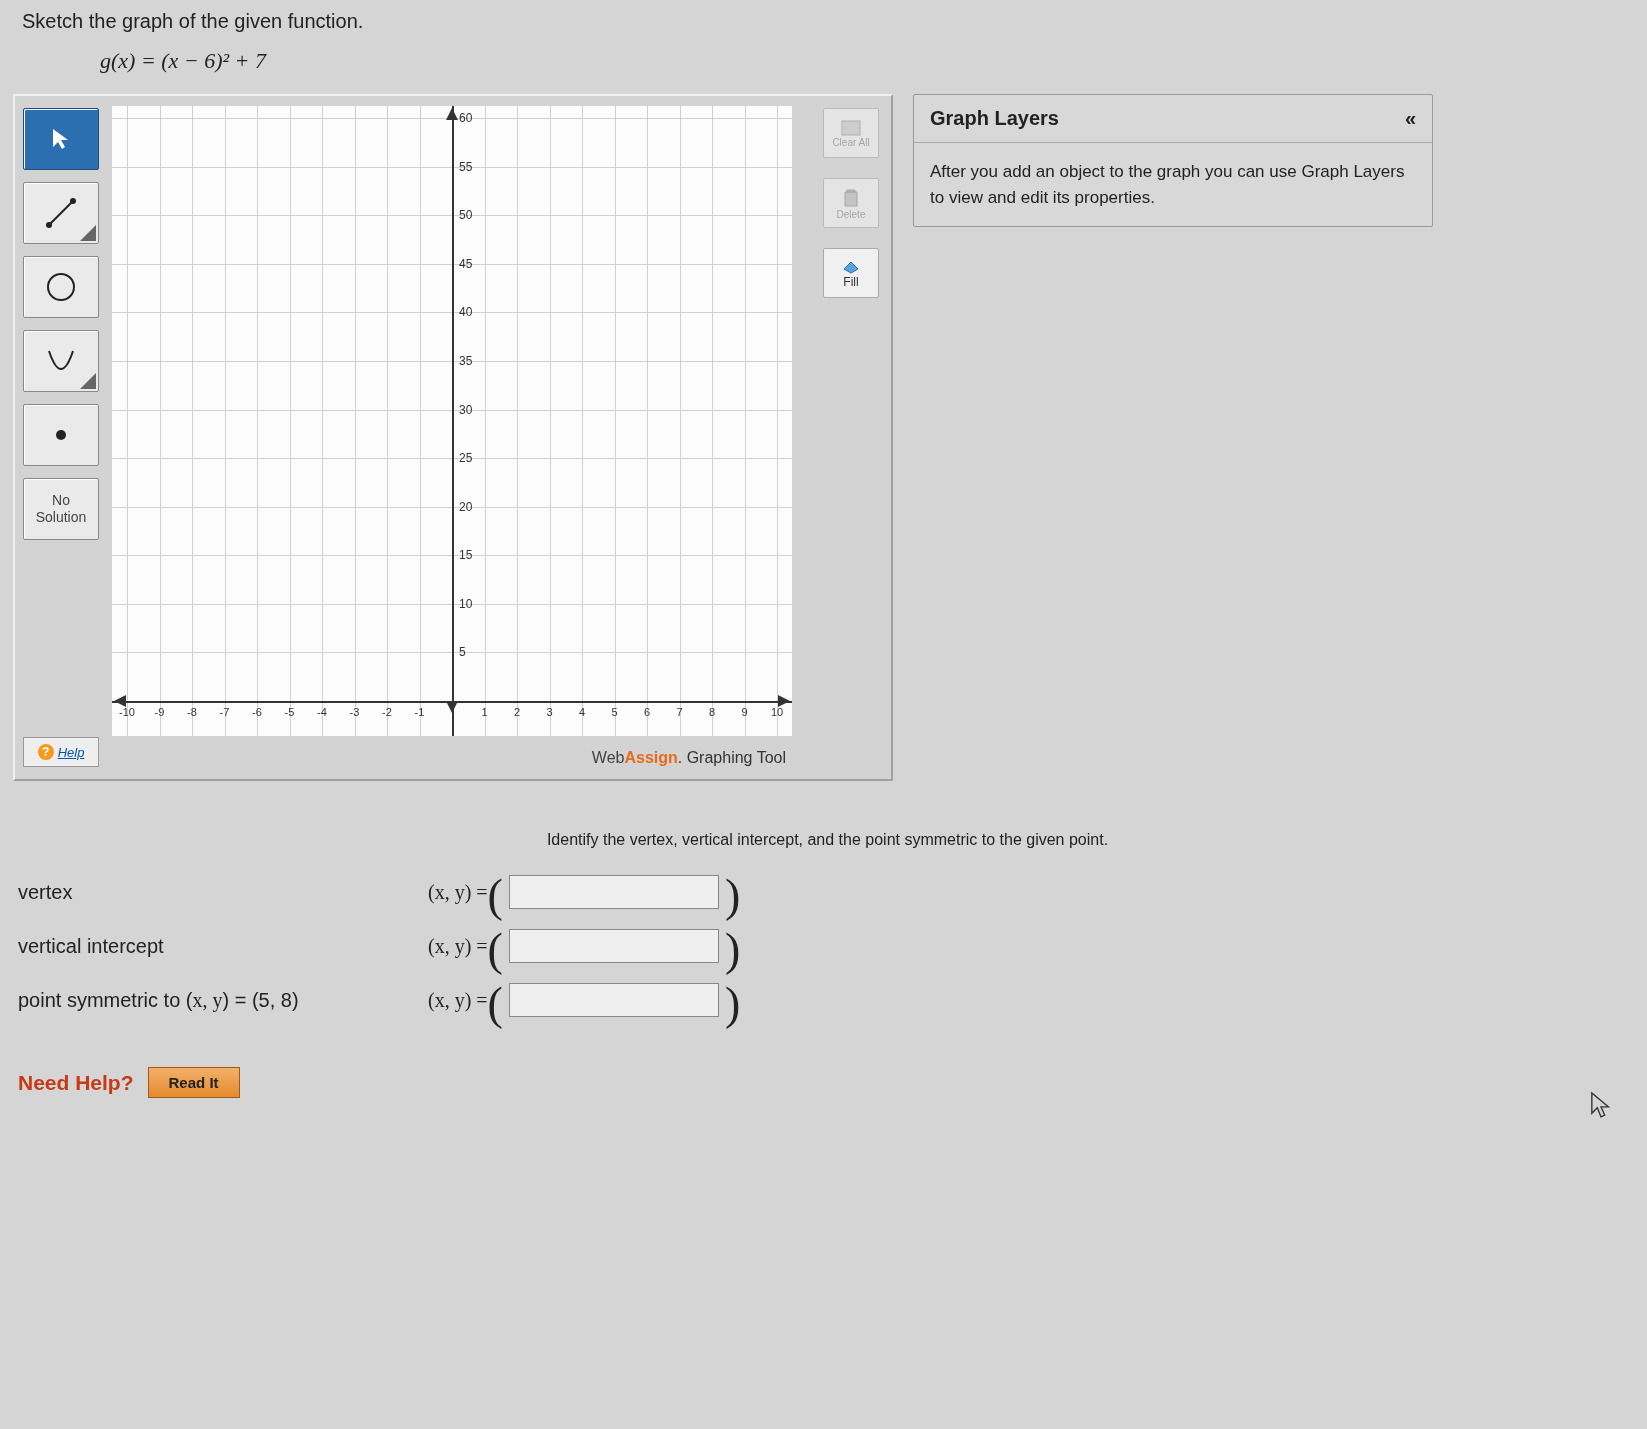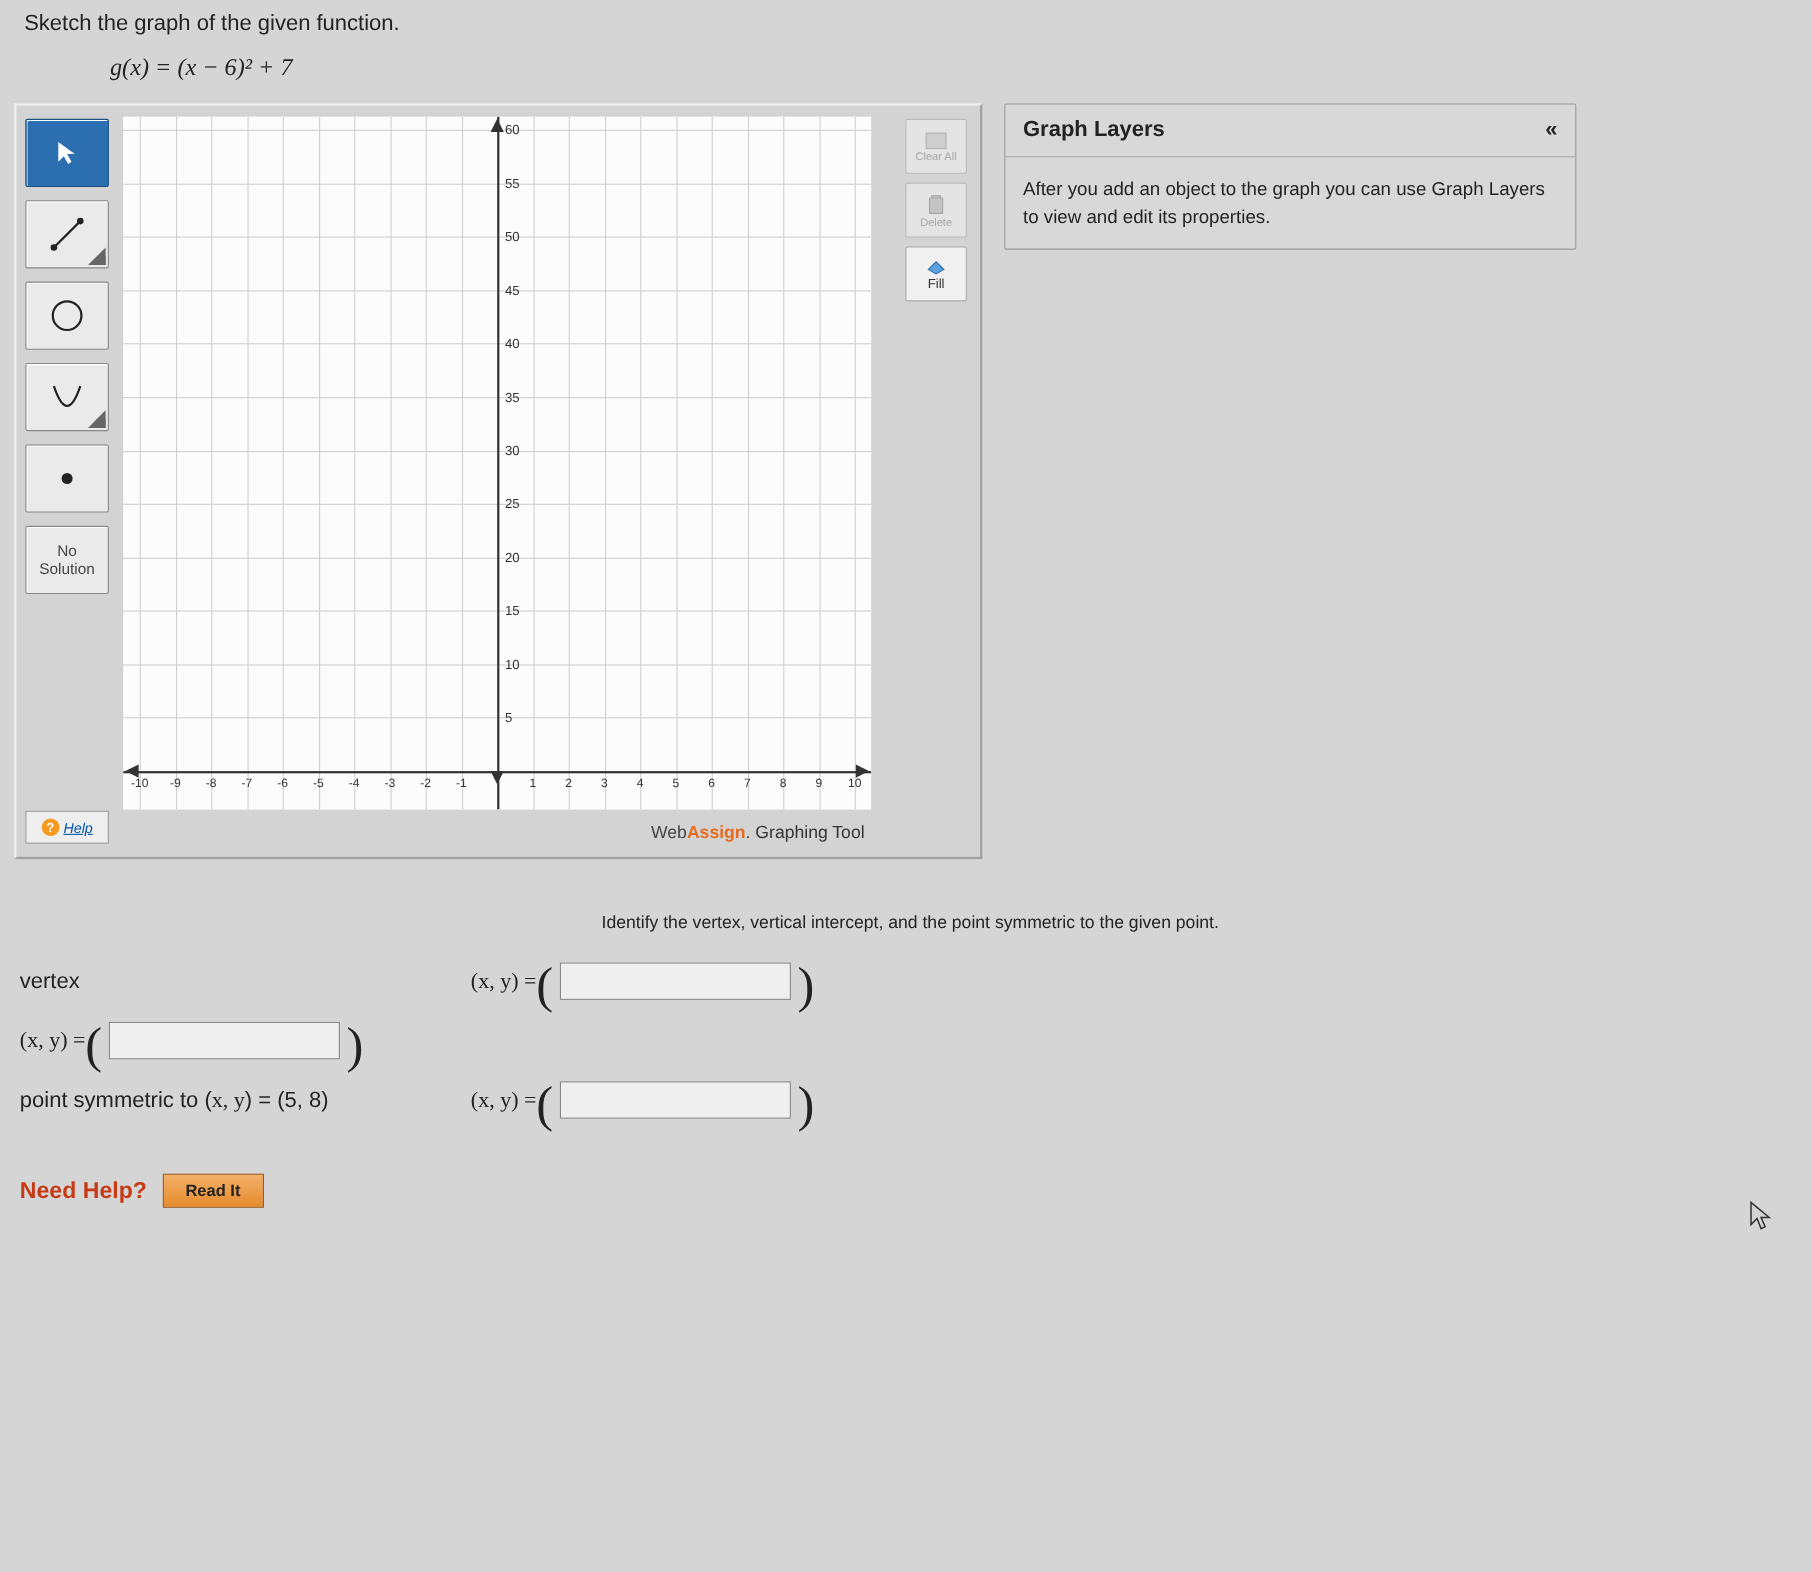--- a/index.html
+++ b/index.html
@@ -57,21 +57,21 @@
     .axis { position:absolute; background:#333; }
     .axis.x { left:0; right:0; height:2px; }
     .axis.y { top:0; bottom:0; width:2px; }
     .axis-arrow { position:absolute; width:0;height:0; }
     .ytick { position:absolute; font-size:12px; color:#333; transform:translate(5px,-50%); }
     .xtick { position:absolute; font-size:11px; color:#333; transform:translate(-50%, 5px); }
     .brand { text-align:right; padding: 8px 25px 12px 0; font-size:16px; color:#333; }
     .brand .wa { color:#444; }
     .brand .assign { color:#e66b1c; font-weight:bold; }
     .side-tools {
-      display:flex; flex-direction:column; gap:8px; padding:12px 8px; width:80px; align-items:center;
+      display:flex; flex-direction:column; gap:20px; padding:12px 8px; width:80px; align-items:center;
     }
     .side-btn {
       width:56px; height:50px; background:#f0f0f0; border:1px solid #aaa;
       display:flex;align-items:center;justify-content:center;flex-direction:column;
       font-size:12px;color:#888;cursor:pointer; border-radius:2px;
     }
     .side-btn.disabled { opacity:0.6; }
     .layers-panel {
       flex: 1; max-width: 520px;
     }
@@ -271,20 +271,21 @@
 
   <div class="q-row">
     <div class="q-label">vertex</div>
     <span class="q-eq">(x, y) = </span>
     <span class="paren">(</span>
     <input class="ans-input" style="">
     <span class="paren">)</span>
   </div>
 
   <div class="q-row">
+    <div class="q-label">vertical intercept</div>
     <span class="q-eq">(x, y) = </span>
     <span class="paren">(</span>
     <input class="ans-input" style="">
     <span class="paren">)</span>
   </div>
 
   <div class="q-row">
     <div class="q-label">
       point symmetric to (<span class="q-eq">x, y</span>) = (5, 8)
     </div>

